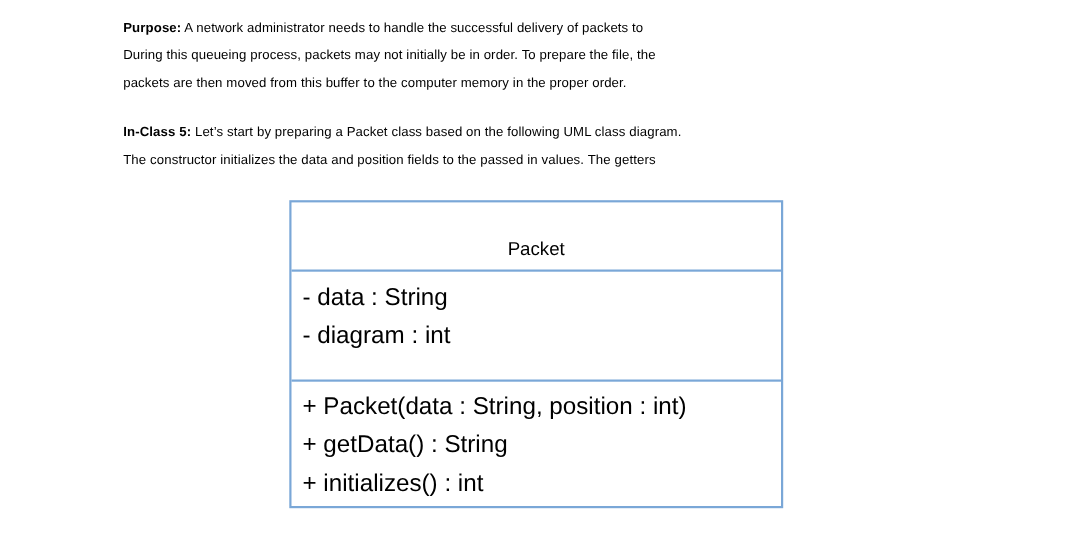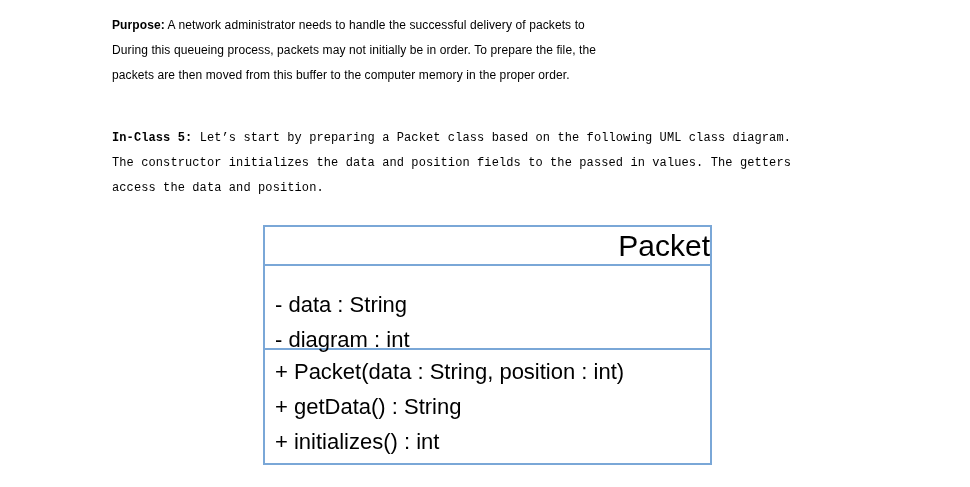--- a/index.html
+++ b/index.html
@@ -20,44 +20,44 @@
     width: 970px;
     height: 487px;
   }
   .para {
     font-size: 12px;
     line-height: 25px;
     letter-spacing: 0.1px;
     width: 745px;
   }
   .para + .para {
-    margin-top: 38px;
-    font-family: Liberation Mono, monospace;
+    margin-top: 20px;
   }
   .para .lead {
     font-weight: bold;
   }
   .uml {
     margin: 24px 0 0 151px;
     width: 445px;
     border: 2px solid var(--uml-border, #7aa7d7);
     background: #ffffff;
     box-sizing: content-box;
   }
   .uml-title {
     height: 37px;
     line-height: 37px;
-    text-align: right;
-    font-size: 30px;
+    text-align: center;
+    font-size: 17px;
     border-bottom: 2px solid var(--uml-border, #7aa7d7);
+    margin-top: 24px;
   }
   .uml-attrs {
     box-sizing: border-box;
-    height: 84px;
-    padding: 21px 0 0 10px;
+    height: 100px;
+    padding: 5px 0 0 10px;
     border-bottom: 2px solid var(--uml-border, #7aa7d7);
   }
   .uml-methods {
     box-sizing: border-box;
     height: 113px;
     padding: 4px 0 12px 10px;
   }
   .uml-line {
     font-size: 22px;
     line-height: 35px;
@@ -71,21 +71,20 @@
 
   <div class="para">
     <div class="line"><span class="lead">Purpose:</span><span> A network administrator needs to handle the successful delivery of packets to</span></div>
     <div class="line">During this queueing process, packets may not initially be in order. To prepare the file, the</div>
     <div class="line">packets are then moved from this buffer to the computer memory in the proper order.</div>
   </div>
 
   <div class="para">
     <div class="line"><span class="lead">In-Class 5:</span><span> Let’s start by preparing a Packet class based on the following UML class diagram.</span></div>
     <div class="line">The constructor initializes the data and position fields to the passed in values. The getters</div>
-    <div class="line">access the data and position.</div>
   </div>
 
   <div class="uml">
     <div class="uml-title">Packet</div>
     <div class="uml-attrs">
       <div class="uml-line">- data : String</div>
       <div class="uml-line">- diagram : int</div>
     </div>
     <div class="uml-methods">
       <div class="uml-line">+ Packet(data : String, position : int)</div>

